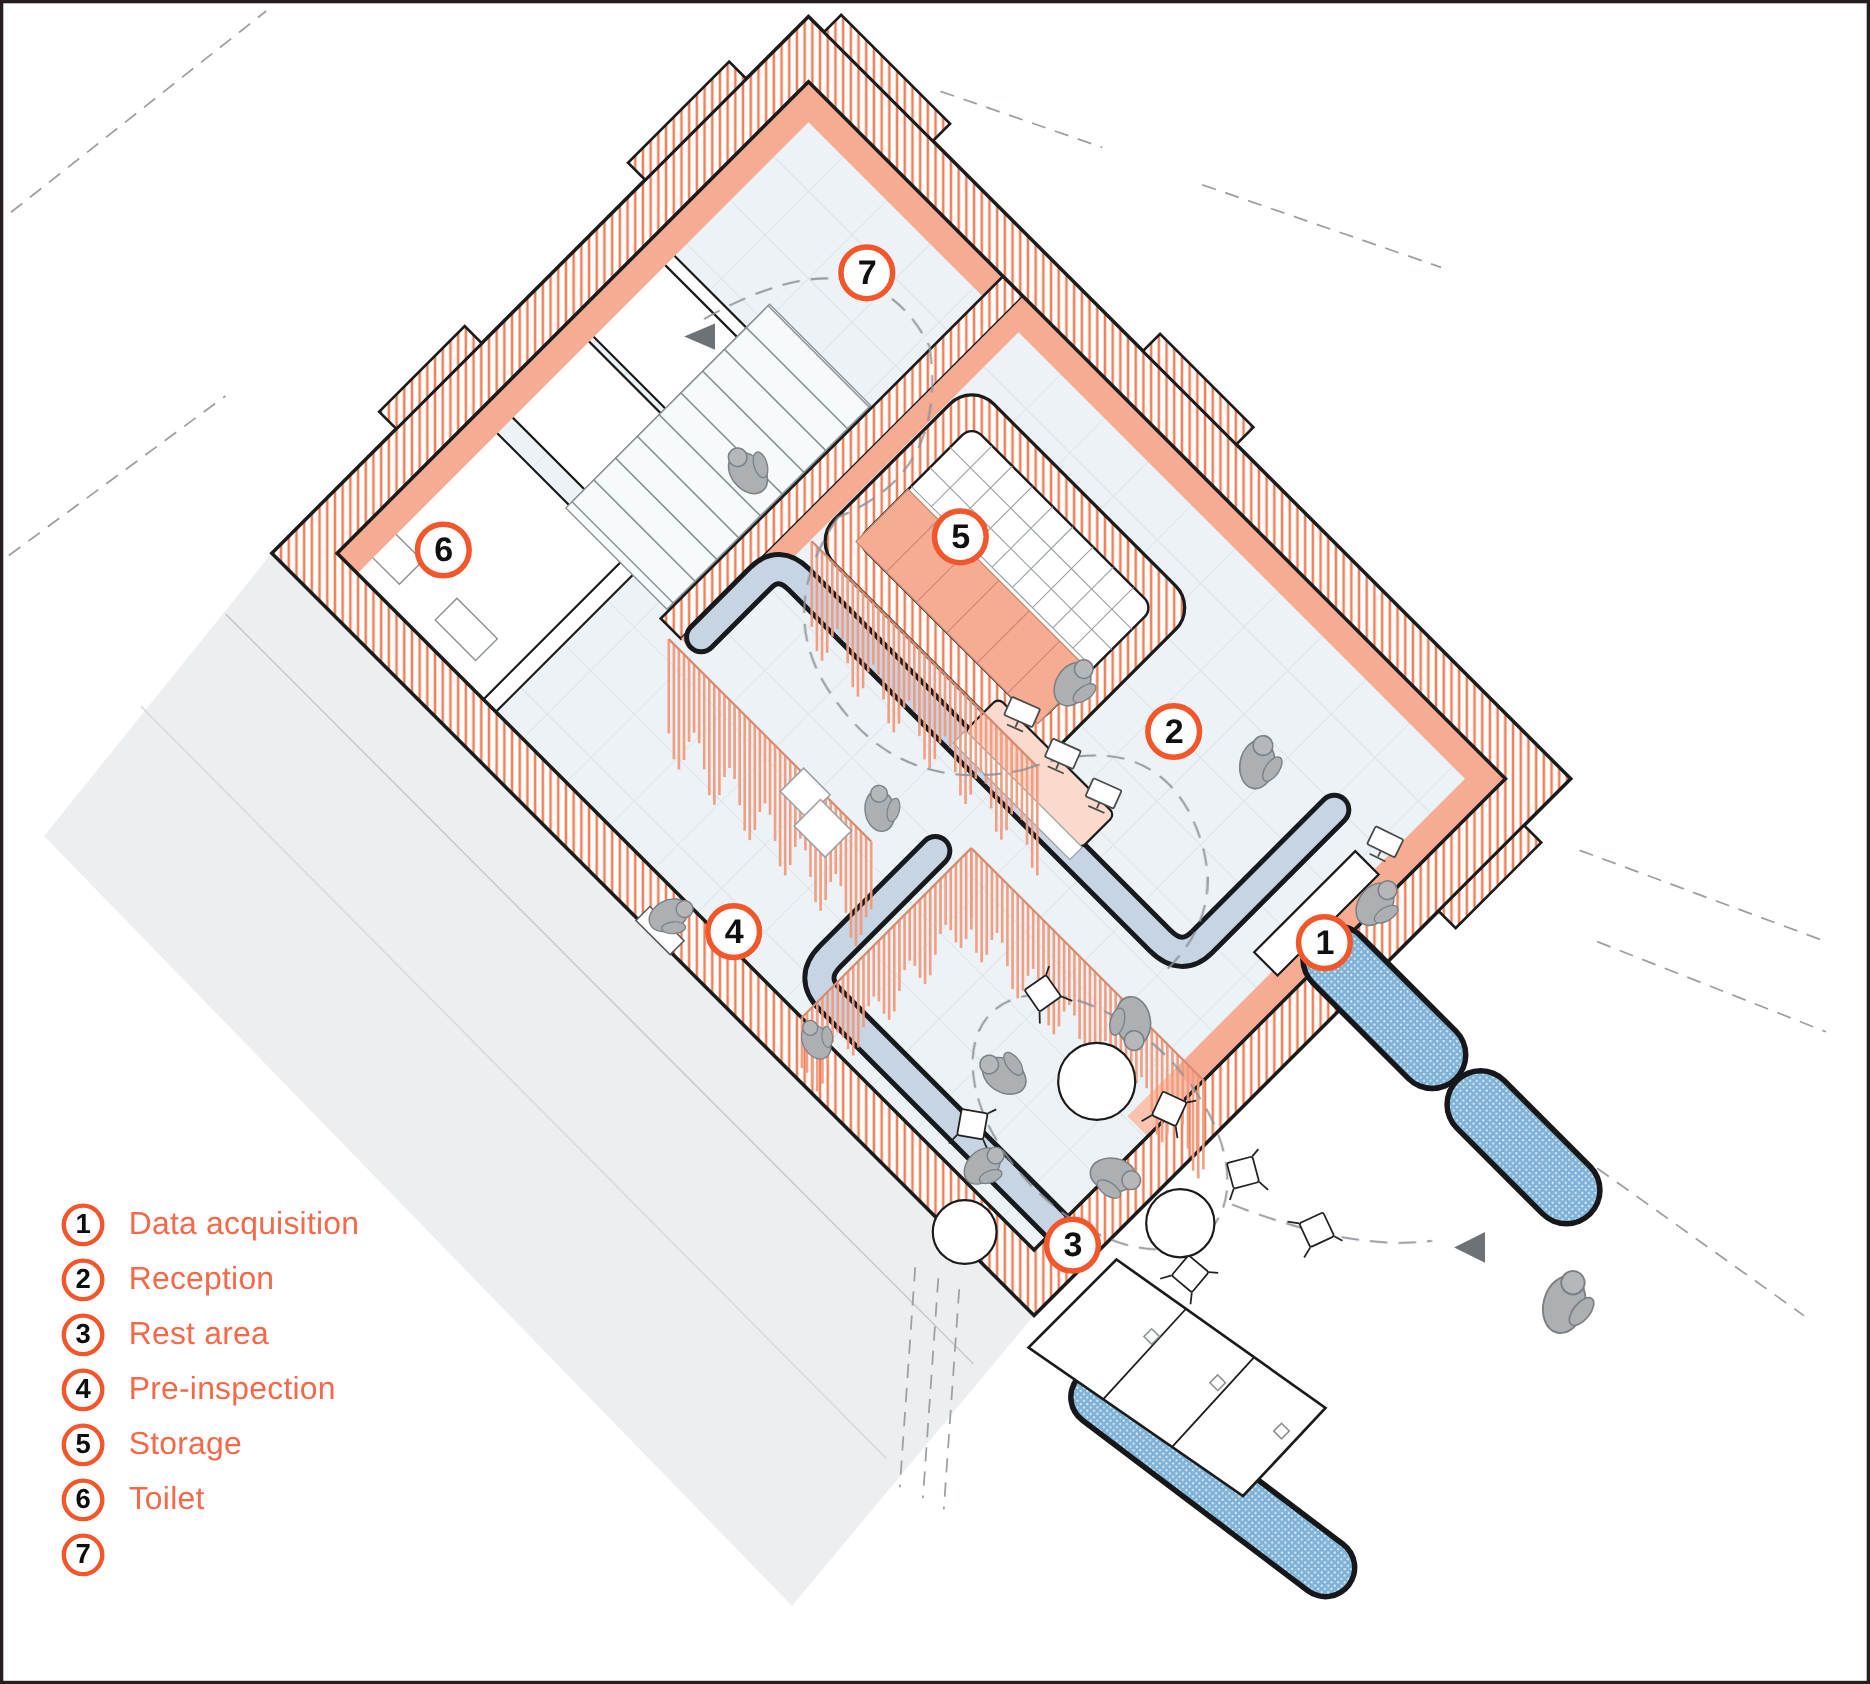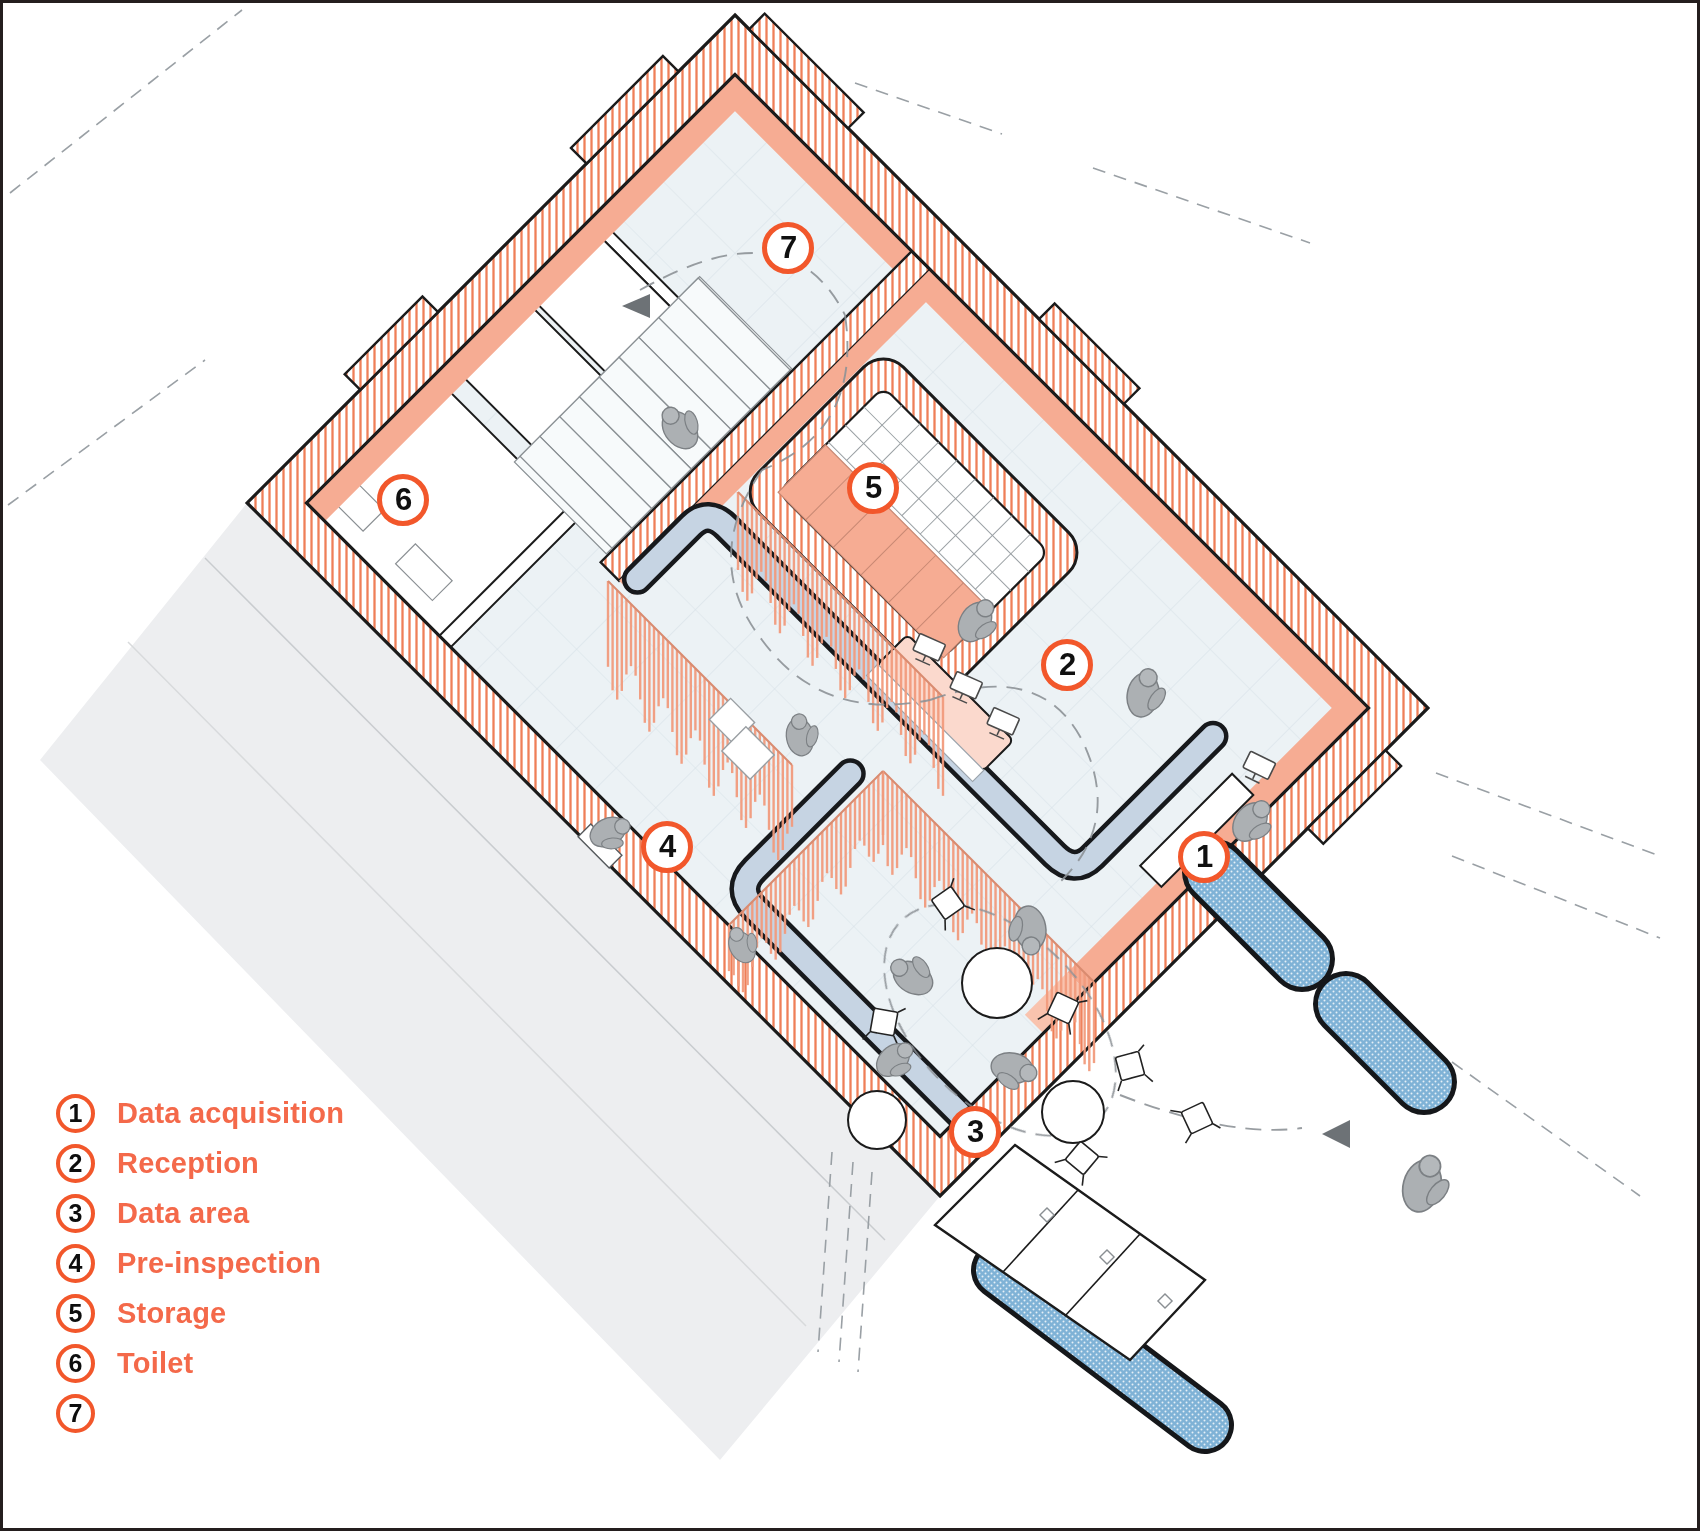--- a/index.html
+++ b/index.html
@@ -16,21 +16,21 @@
   .marker{position:absolute;width:52px;height:52px;border-radius:50%;background:#fff;
           border:5px solid var(--ring);box-sizing:border-box;display:flex;align-items:center;
           justify-content:center;font-weight:700;font-size:31px;color:#101010;
           transform:translate(-50%,-50%);z-index:30;letter-spacing:-1px;}
   
   #legend{position:absolute;left:56px;top:1088px;z-index:30;}
   .legend-row{display:flex;align-items:center;gap:22px;height:50px;}
   .lnum{width:39px;height:39px;border-radius:50%;border:4px solid var(--ring);box-sizing:border-box;
         display:flex;align-items:center;justify-content:center;font-weight:700;font-size:25px;color:#0d0d0d;
         background:#fff;flex:0 0 auto;}
-  .llabel{font-weight:700;font-size:29px;color:var(--accent);letter-spacing:.2px;white-space:nowrap;}
+  .llabel{font-weight:400;font-size:29px;color:var(--accent);letter-spacing:.2px;white-space:nowrap;}
 </style>
 </head>
 <body>
 
 <div id="stage">
   <svg width="1700" height="1531" viewBox="0 0 1700 1531">
     <defs>
 
       <pattern id="hatch" width="7" height="7" patternUnits="userSpaceOnUse" patternTransform="rotate(-45)">
         <rect width="7" height="7" fill="#ffffff"></rect>
@@ -436,21 +436,21 @@
       <div class="legend-row">
         <span class="lnum">1</span>
         <span class="llabel">Data acquisition</span>
       </div>
       <div class="legend-row">
         <span class="lnum">2</span>
         <span class="llabel">Reception</span>
       </div>
       <div class="legend-row">
         <span class="lnum">3</span>
-        <span class="llabel">Data area</span>
+        <span class="llabel">Rest area</span>
       </div>
       <div class="legend-row">
         <span class="lnum">4</span>
         <span class="llabel">Pre-inspection</span>
       </div>
       <div class="legend-row">
         <span class="lnum">5</span>
         <span class="llabel">Storage</span>
       </div>
       <div class="legend-row">

